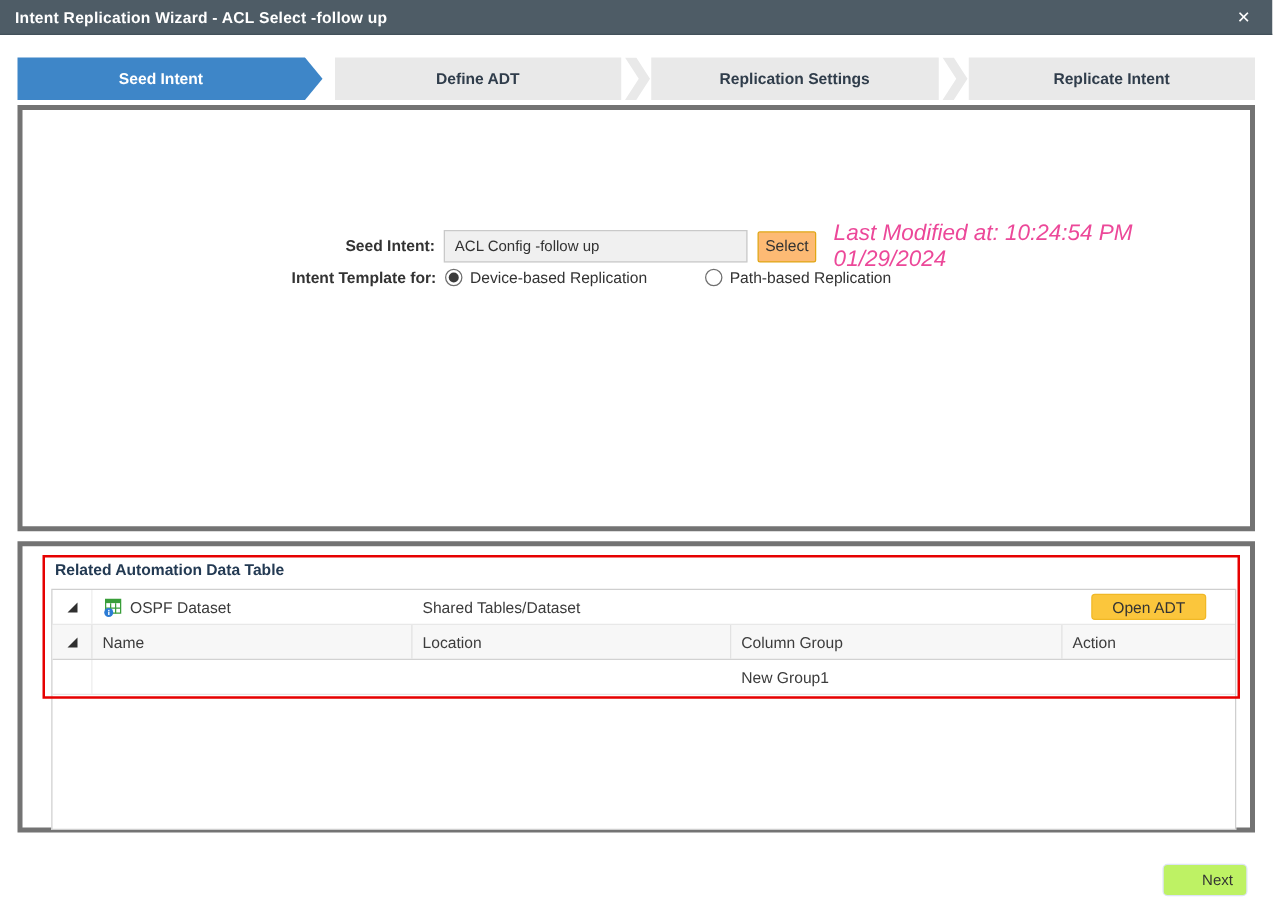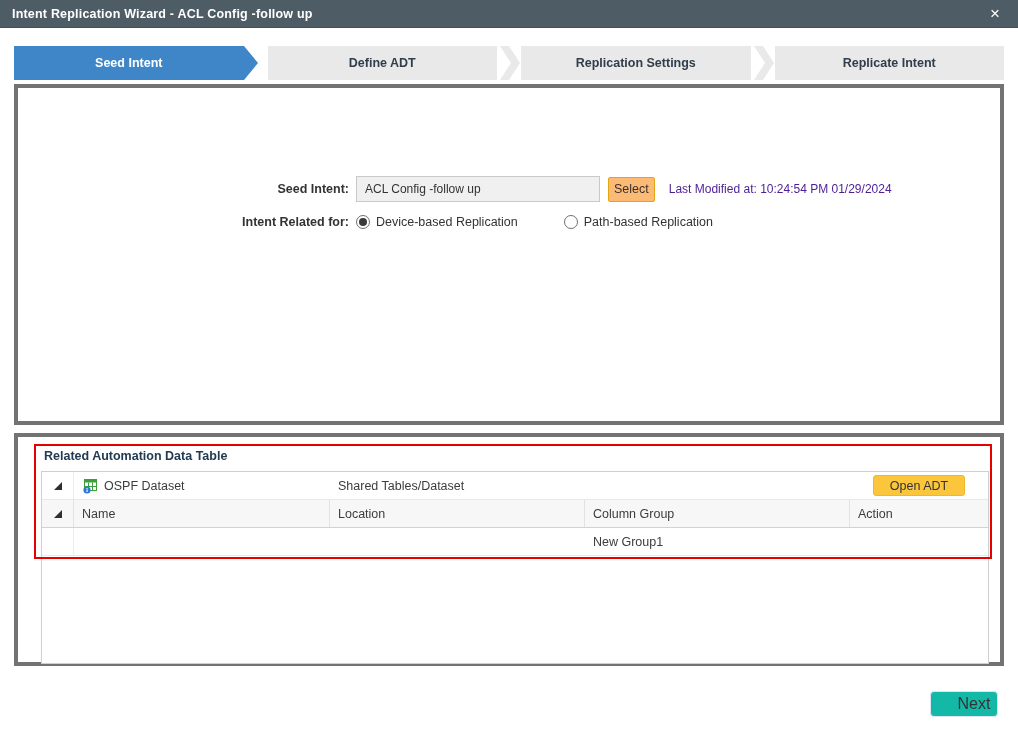--- a/index.html
+++ b/index.html
@@ -35,21 +35,21 @@
   .form-row.row1 { top:88px; }
   .form-row.row2 { top:127px; }
   .form-label { width:338px; text-align:right; padding-right:7px;
     font-size:12.5px; font-weight:700; color:#333; }
   .seed-input { width:244px; height:26px; background:#f0f0f0;
     border:1px solid #c9c9c9; padding:0 8px; font-size:12px; color:#333;
     font-family:inherit; }
   .btn-yellow { height:25px; background:#fdba74; color:#3a3000;
     border:1px solid #e0a614; border-radius:2px; font-size:12.5px;
     padding:0 5px; margin-left:8px; cursor:pointer; font-family:inherit; color:#333; }
-  .last-modified { margin-left:14px; font-size:12px; color:#4c1d95; }
+  .last-modified { margin-left:14px; font-size:18px; font-style:italic; color:#ec4899; }
 
   .radio-group { display:flex; align-items:center; cursor:pointer; }
   .radio-group + .radio-group { margin-left:46px; }
   .radio { width:14px; height:14px; border-radius:50%; border:1px solid #6f6f6f;
     background:#fff; margin-right:6px; position:relative; flex:0 0 auto; }
   .radio.checked::after { content:""; position:absolute; top:2px; left:2px;
     width:8px; height:8px; border-radius:50%; background:#3a3a3a; }
   .radio-label { font-size:12.5px; color:#333; }
 
   
@@ -75,30 +75,30 @@
   .tri { width:0; height:0; border-bottom:8px solid #2f2f2f;
     border-left:8px solid transparent; cursor:pointer; }
   .ds-icon { margin-right:5px; flex:0 0 auto; }
   .btn-openadt { width:92px; height:21px; background:#fbc63c; border:1px solid #f0b826;
     border-radius:3px; font-size:12.5px; color:#333; cursor:pointer; font-family:inherit; }
   .btn-soft { width:92px; height:21px; background:#e7ecf9; border:1px solid #dde4f5;
     border-radius:3px; font-size:12.5px; color:#333; cursor:pointer; font-family:inherit; }
 
   
   .btn-next { position:absolute; top:691px; left:930px; width:68px; height:26px;
-    background:#14b8a6; border:1px solid #dde4f5; border-radius:4px;
-    font-size:16px; color:#333; cursor:pointer; font-family:inherit;padding-left:20px; }
+    background:#bef264; border:1px solid #dde4f5; border-radius:4px;
+    font-size:12px; color:#333; cursor:pointer; font-family:inherit;padding-left:20px; }
 </style>
 </head>
 <body>
 
 <div class="screen">
 
   <div class="titlebar">
-    <span class="title">Intent Replication Wizard - ACL Config -follow up</span>
+    <span class="title">Intent Replication Wizard - ACL Select -follow up</span>
     <span class="close">×</span>
   </div>
 
   <div class="steps">
     <div class="step active">
       <span>Seed Intent</span>
     </div>
     <div class="sep">
       <svg viewBox="0 0 24 34" preserveAspectRatio="none">
           <polygon points="0,0 14,17 0,34" fill="#3e86c8"></polygon>
@@ -126,21 +126,21 @@
   </div>
 
   <div class="panel panel-top">
     <div class="form-row row1">
       <span class="form-label">Seed Intent:</span>
       <input class="seed-input" readonly="" value="ACL Config -follow up" style="">
       <button class="btn-yellow">Select</button>
       <span class="last-modified">Last Modified at: 10:24:54 PM 01/29/2024</span>
     </div>
     <div class="form-row row2">
-      <span class="form-label">Intent Related for:</span>
+      <span class="form-label">Intent Template for:</span>
       <span class="radio-group">
         <span class="radio checked"></span>
         <span class="radio-label">Device-based Replication</span>
       </span>
       <span class="radio-group">
         <span class="radio"></span>
         <span class="radio-label">Path-based Replication</span>
       </span>
     </div>
   </div>

